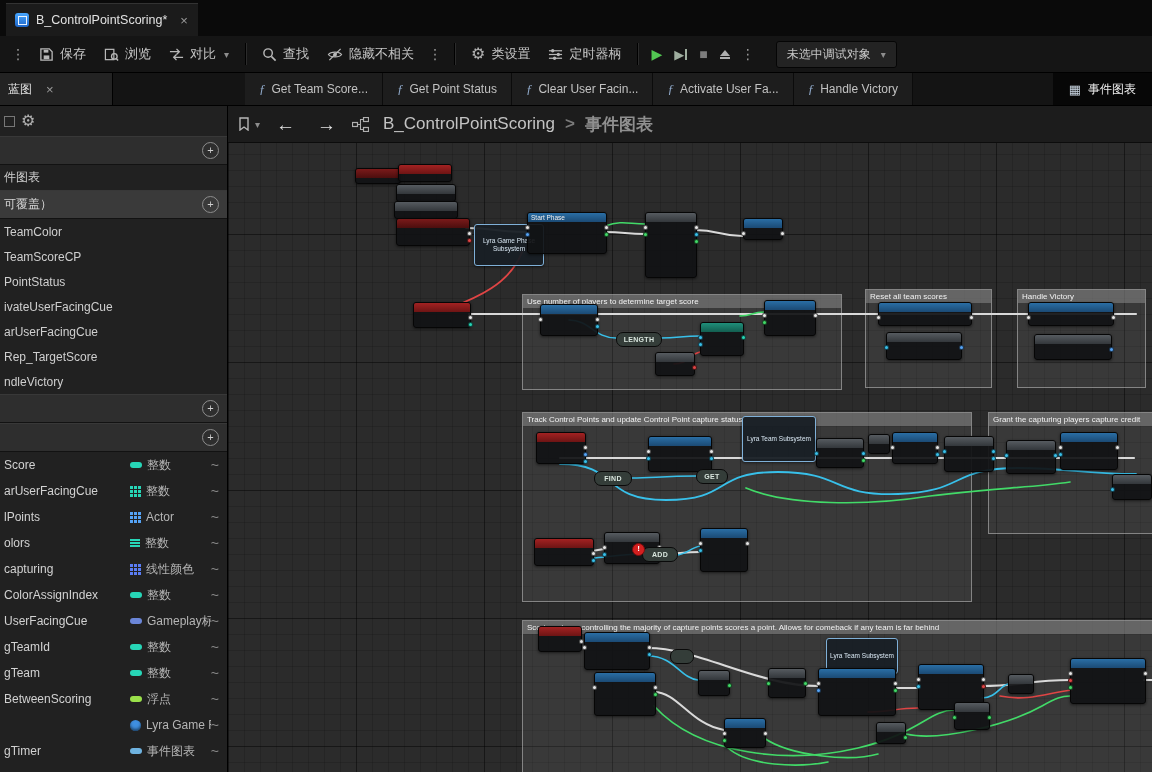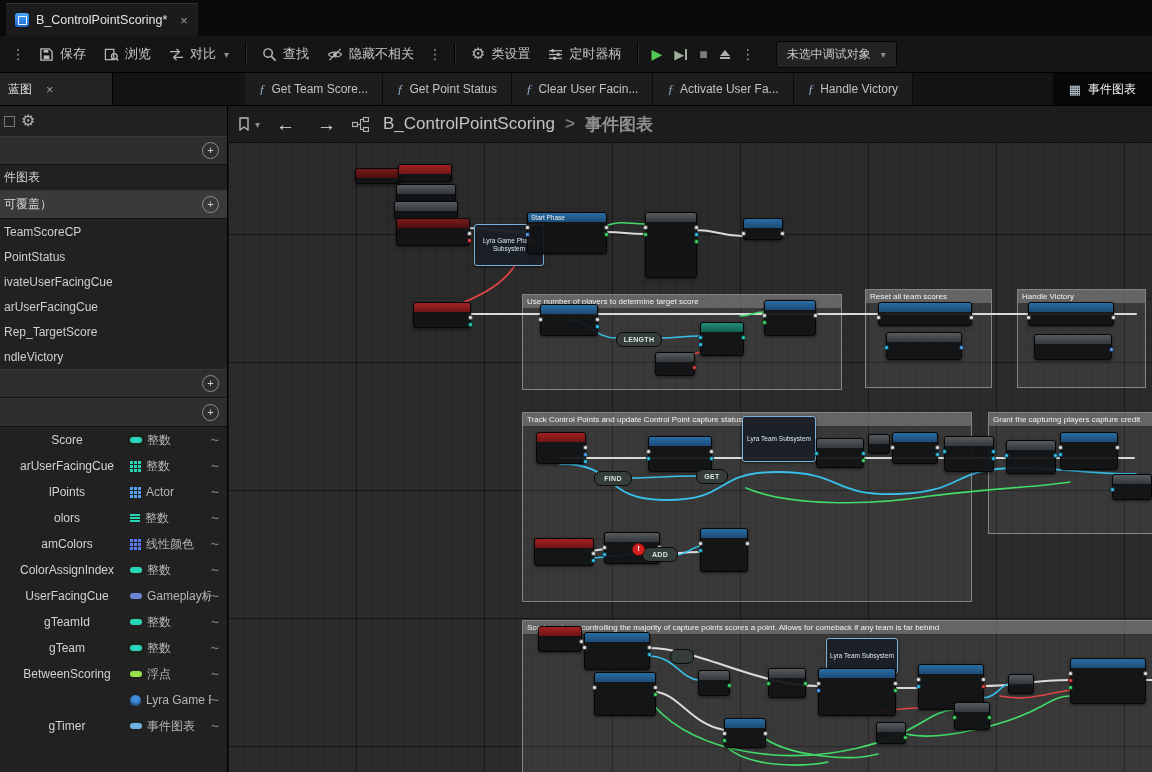--- a/index.html
+++ b/index.html
@@ -37,21 +37,21 @@
   .main{display:flex;height:668px;}
   .sidebar{width:227px;border-right:1px solid #000;background:#212121;display:flex;flex-direction:column;font-size:12px;color:#c9c9c9;overflow:hidden;flex:none;}
   .search-row{height:30px;display:flex;align-items:center;padding:0 7px 0 4px;gap:6px;flex:none;}
   .mini-ic{width:9px;height:9px;border:1px solid #777;flex:none;}
   .search-box{flex:1;height:19px;background:#0f0f0f;border:1px solid #050505;border-radius:10px;display:flex;align-items:center;gap:6px;padding:0 8px;color:#7f7f7f;font-size:12px;}
   .gear{color:#b0b0b0;font-size:16px;line-height:1;}
   .sb-section{height:27px;background:#2e2e2e;border-top:1px solid #383838;border-bottom:1px solid #121212;display:flex;align-items:center;padding:0 8px 0 4px;color:#d6d6d6;flex:none;}
   .sb-section.hl{background:#3a3a3a;}
   .plus{margin-left:auto;width:15px;height:15px;border:1px solid #8d8d8d;border-radius:50%;display:flex;align-items:center;justify-content:center;font-size:11px;color:#cfcfcf;line-height:1;flex:none;}
   .sb-item{height:25px;display:flex;align-items:center;padding:0 8px 0 4px;color:#cfcfcf;flex:none;}
-  .sb-var{height:26px;display:flex;align-items:center;padding:0 8px 0 4px;flex:none;text-align:center;}
+  .sb-var{height:26px;display:flex;align-items:center;padding:0 8px 0 4px;flex:none;}
   .var-name{width:126px;overflow:hidden;white-space:nowrap;flex:none;color:#d2d2d2;}
   .var-type{display:flex;align-items:center;gap:5px;color:#b5b5b5;overflow:hidden;white-space:nowrap;flex:1;}
   .tilde{color:#8a8a8a;margin-left:auto;font-size:14px;flex:none;}
   .vi-pill{width:12px;height:6px;border-radius:3px;display:inline-block;flex:none;}
   .vi-grid{display:grid;gap:1px;flex:none;}
   .vi-grid i{display:block;width:3px;height:3px;}
   .vi-bars i{display:block;width:10px;height:2px;}
   .vi-circle{width:11px;height:11px;border-radius:50%;display:inline-block;box-shadow:inset 0 -2px 3px rgba(0,0,0,.5);flex:none;}
   
   .graphwrap{position:relative;width:924px;height:668px;overflow:hidden;flex:none;
@@ -218,20 +218,23 @@
           <span class="plus">+</span>
         </div>
         <div class="sb-item">
           <span>件图表</span>
         </div>
         <div class="sb-section hl">
           <span>可覆盖）</span>
           <span class="plus">+</span>
         </div>
         <div class="sb-item">
+          <span>TeamColor</span>
+        </div>
+        <div class="sb-item">
           <span>TeamScoreCP</span>
         </div>
         <div class="sb-item">
           <span>PointStatus</span>
         </div>
         <div class="sb-item">
           <span>ivateUserFacingCue</span>
         </div>
         <div class="sb-item">
           <span>arUserFacingCue</span>
@@ -300,21 +303,21 @@
             <span class="vi-grid vi-bars" style="grid-template-columns: 10px;">
               <i style="background: rgb(39, 214, 183);"></i>
               <i style="background: rgb(39, 214, 183);"></i>
               <i style="background: rgb(39, 214, 183);"></i>
             </span>
             <span>整数</span>
           </span>
           <span class="tilde">~</span>
         </div>
         <div class="sb-var">
-          <span class="var-name">amColors</span>
+          <span class="var-name">capturing</span>
           <span class="var-type">
             <span class="vi-grid" style="grid-template-columns: repeat(3, 3px);">
               <i style="background: rgb(90, 125, 245);"></i>
               <i style="background: rgb(90, 125, 245);"></i>
               <i style="background: rgb(90, 125, 245);"></i>
               <i style="background: rgb(90, 125, 245);"></i>
               <i style="background: rgb(90, 125, 245);"></i>
               <i style="background: rgb(90, 125, 245);"></i>
               <i style="background: rgb(90, 125, 245);"></i>
               <i style="background: rgb(90, 125, 245);"></i>

